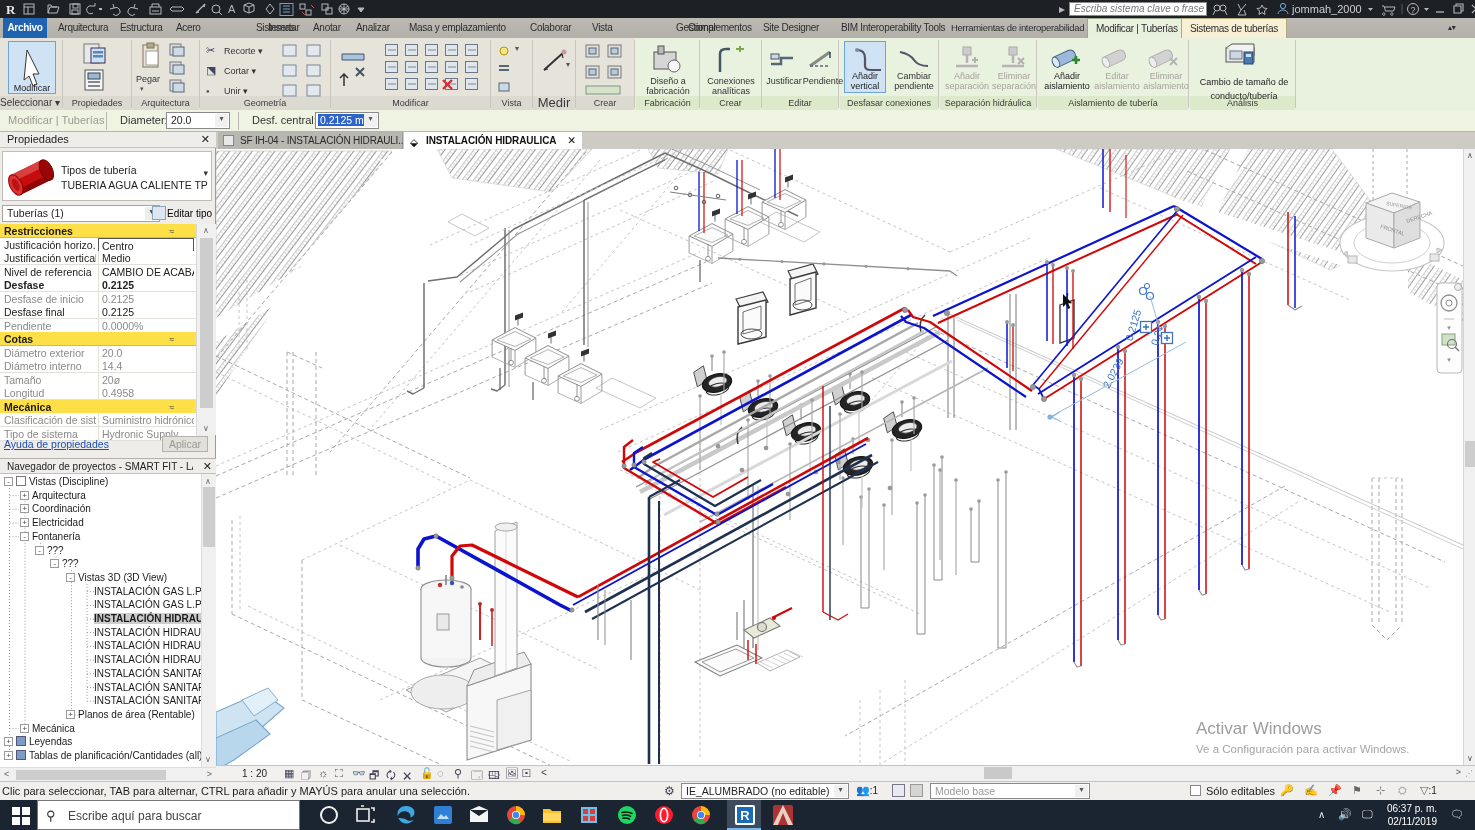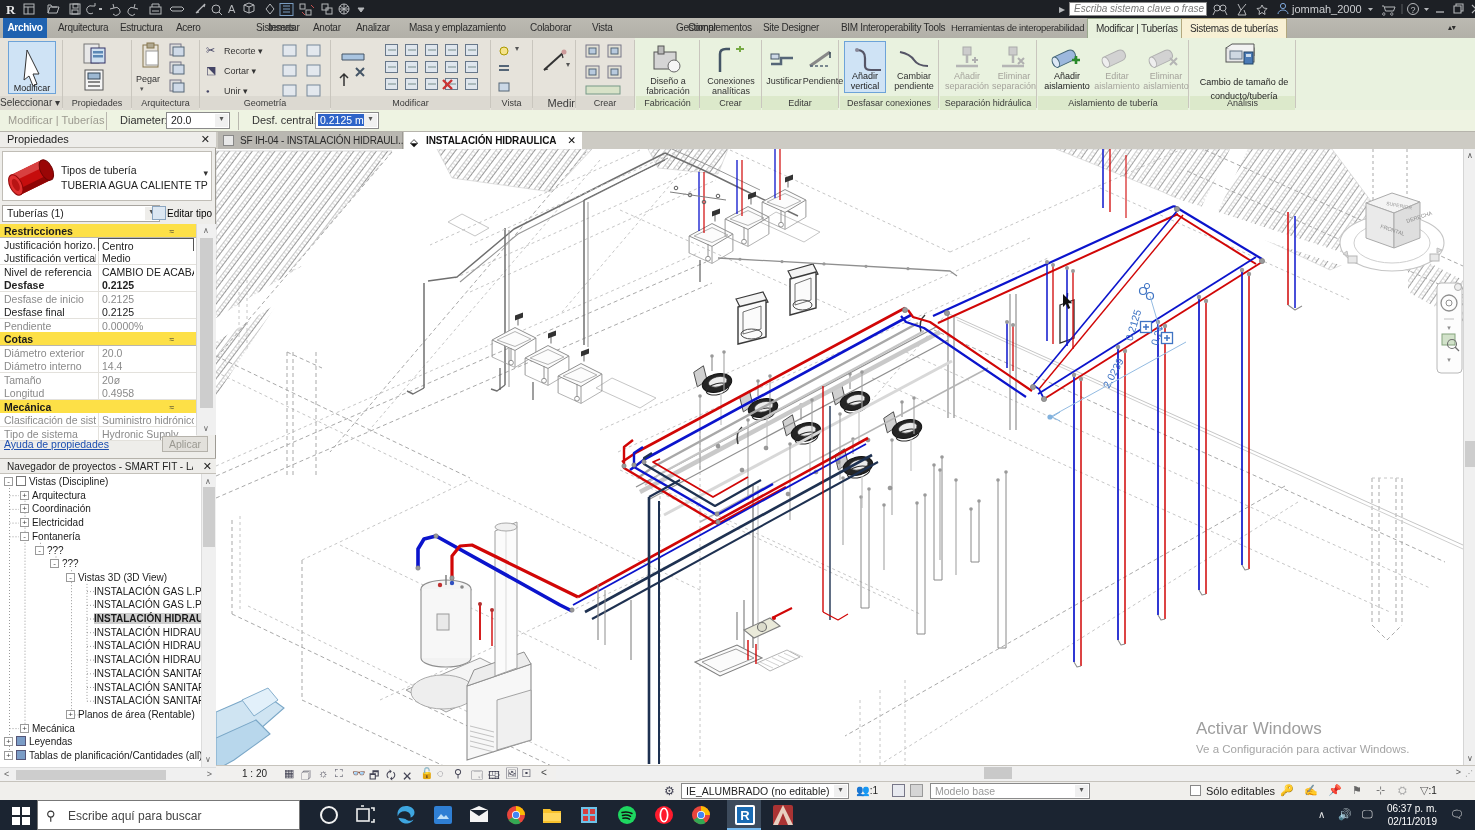--- a/index.html
+++ b/index.html
@@ -144,21 +144,21 @@
 <div class="abs" style="left:63px; top:58px; width:68px; height:14px; background:#dcd9d1; font-size:9px; color:#3a3a3a; text-align:center; line-height:14px; white-space:nowrap; overflow:hidden;">Propiedades</div>
 <div class="abs" style="left:131px; top:2px; width:1px; height:68px; background:#c9c6be;"></div>
 <div class="abs" style="left:132px; top:58px; width:67px; height:14px; background:#dcd9d1; font-size:9px; color:#3a3a3a; text-align:center; line-height:14px; white-space:nowrap; overflow:hidden;">Arquitectura</div>
 <div class="abs" style="left:199px; top:2px; width:1px; height:68px; background:#c9c6be;"></div>
 <div class="abs" style="left:200px; top:58px; width:130px; height:14px; background:#dcd9d1; font-size:9px; color:#3a3a3a; text-align:center; line-height:14px; white-space:nowrap; overflow:hidden;">Geometría</div>
 <div class="abs" style="left:330px; top:2px; width:1px; height:68px; background:#c9c6be;"></div>
 <div class="abs" style="left:331px; top:58px; width:159px; height:14px; background:#dcd9d1; font-size:9px; color:#3a3a3a; text-align:center; line-height:14px; white-space:nowrap; overflow:hidden;">Modificar</div>
 <div class="abs" style="left:490px; top:2px; width:1px; height:68px; background:#c9c6be;"></div>
 <div class="abs" style="left:491px; top:58px; width:41px; height:14px; background:#dcd9d1; font-size:9px; color:#3a3a3a; text-align:center; line-height:14px; white-space:nowrap; overflow:hidden;">Vista</div>
 <div class="abs" style="left:532px; top:2px; width:1px; height:68px; background:#c9c6be;"></div>
-<div class="abs" style="left:533px; top:58px; width:42px; height:14px; background:#dcd9d1; font-size:11px; color:#3a3a3a; text-align:right; line-height:14px; white-space:nowrap; overflow:hidden;">Medir</div>
+<div class="abs" style="left:533px; top:58px; width:42px; height:14px; background:#dcd9d1; font-size:13px; color:#3a3a3a; text-align:center; line-height:14px; white-space:nowrap; overflow:hidden;">Medir</div>
 <div class="abs" style="left:575px; top:2px; width:1px; height:68px; background:#c9c6be;"></div>
 <div class="abs" style="left:576px; top:58px; width:58px; height:14px; background:#dcd9d1; font-size:9px; color:#3a3a3a; text-align:center; line-height:14px; white-space:nowrap; overflow:hidden;">Crear</div>
 <div class="abs" style="left:634px; top:2px; width:1px; height:68px; background:#c9c6be;"></div>
 <div class="abs" style="left:636px; top:58px; width:63px; height:14px; background:#dce9cb; font-size:9px; color:#3a3a3a; text-align:center; line-height:14px; white-space:nowrap; overflow:hidden;">Fabricación</div>
 <div class="abs" style="left:699px; top:2px; width:1px; height:68px; background:#c9c6be;"></div>
 <div class="abs" style="left:700px; top:58px; width:61px; height:14px; background:#dce9cb; font-size:9px; color:#3a3a3a; text-align:center; line-height:14px; white-space:nowrap; overflow:hidden;">Crear</div>
 <div class="abs" style="left:761px; top:2px; width:1px; height:68px; background:#c9c6be;"></div>
 <div class="abs" style="left:762px; top:58px; width:76px; height:14px; background:#dce9cb; font-size:9px; color:#3a3a3a; text-align:center; line-height:14px; white-space:nowrap; overflow:hidden;">Editar</div>
 <div class="abs" style="left:838px; top:2px; width:1px; height:68px; background:#c9c6be;"></div>
 <div class="abs" style="left:840px; top:58px; width:98px; height:14px; background:#dce9cb; font-size:9px; color:#3a3a3a; text-align:center; line-height:14px; white-space:nowrap; overflow:hidden;">Desfasar conexiones</div>
@@ -1128,20 +1128,21 @@
     </div>
   <div class="abs" style="left:325px; top:1px; font-size:10px; color:#444;">&lt;</div>
   <div class="abs" style="left:340px; top:0; width:919px; height:15px; background:#f0f0f0;">
     <div class="abs" style="left:428px; top:1px; width:28px; height:12px; background:#c9c9c9;"></div>
     <div class="abs" style="right:14px; top:1px; font-size:9px; color:#555;">&gt;</div>
     <div class="abs" style="right:2px; top:3px; font-size:8px; color:#888;">⋰</div>
   </div>
 </div>
 
 <div id="statusbar">
+  <div class="abs" style="left:2px; top:3px;">Clic para seleccionar, TAB para alternar, CTRL para añadir y MAYÚS para anular una selección.</div>
   <div class="abs" style="left:664px; top:2px; font-size:12px; color:#445;">⚙</div>
   <div class="ddown" style="left:681px; top:1px; width:168px; height:16px; padding:1px 0 0 4px;">IE_ALUMBRADO (no editable)<span class="ddarrow">▾</span></div>
   <div class="abs" style="left:856px; top:2px; font-size:11px; color:#357;">👥<span style="font-size:10px; color:#222;">:1</span></div>
   <div class="abs" style="left:892px; top:2px; width:13px; height:13px; border:1px solid #778; background:#e8eaf0;"></div>
   <div class="abs" style="left:910px; top:2px; width:13px; height:13px; border:1px solid #999; background:#d5d5d5;"></div>
   <div class="ddown" style="left:930px; top:1px; width:160px; height:16px; padding:1px 0 0 4px; color:#999;">Modelo base<span class="ddarrow">▾</span></div>
   <div class="abs" style="left:1190px; top:3px; width:11px; height:11px; border:1px solid #888; background:#fff;"></div>
   <div class="abs" style="left:1206px; top:3px;">Sólo editables</div>
   <div class="abs" style="left:1280px; top:2px; font-size:11px; color:#b58a1e;">🔑</div>
   <div class="abs" style="left:1304px; top:2px; font-size:11px; color:#3a6fae;">✍</div>

